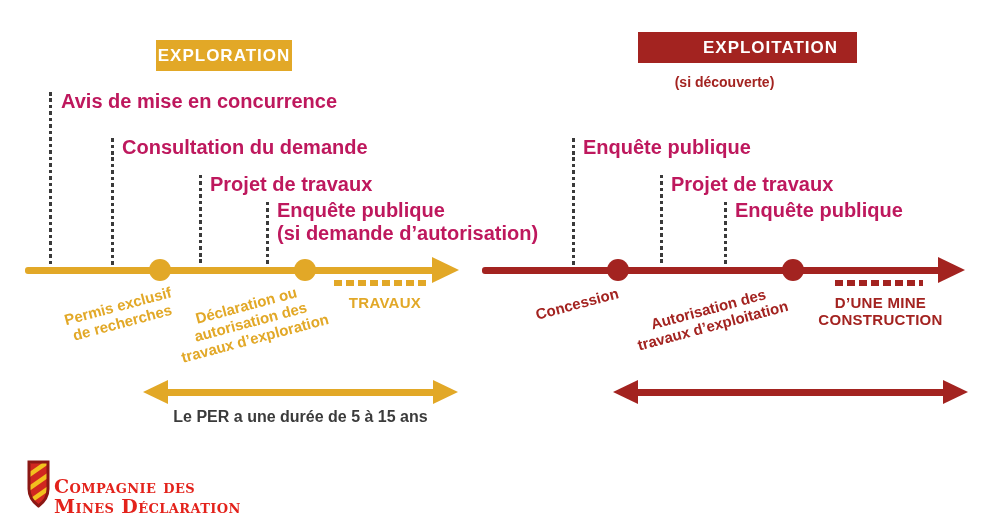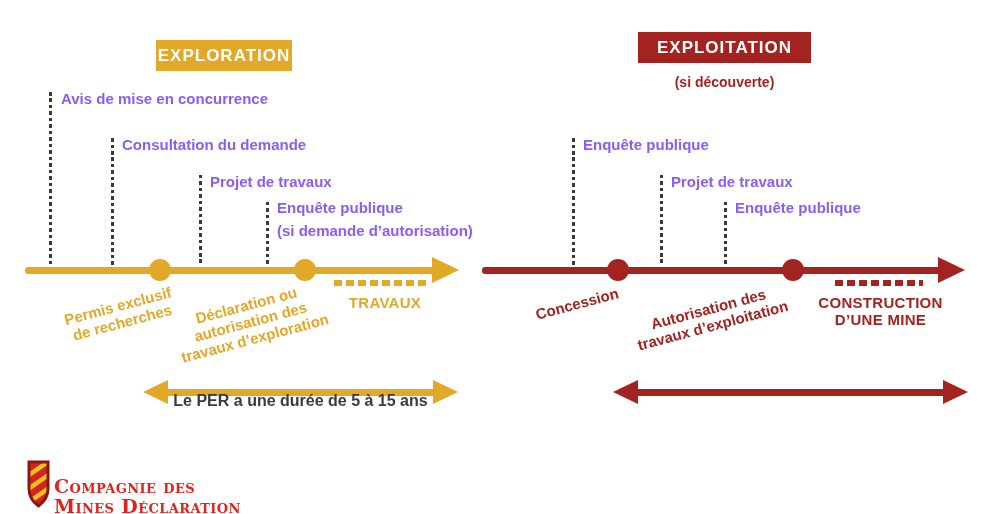--- a/index.html
+++ b/index.html
@@ -6,31 +6,31 @@
   .canvas{
     position:relative;width:1000px;height:514px;background:#ffffff;overflow:hidden;
     font-family:"Liberation Sans", sans-serif;
   }
   
   .phase-box{
     position:absolute;height:31px;display:flex;align-items:center;justify-content:center;
     color:#ffffff;font-weight:bold;font-size:17px;letter-spacing:1px;
   }
   .phase-box.gold{background:#E2A827;}
-  .phase-box.red{background:#A32320;}
+  .phase-box.red{background:#A32320;padding-left:46px;}
   .subtitle{
     position:absolute;text-align:center;font-weight:bold;font-size:14px;color:#A32320;
   }
   
   .dotline{
     position:absolute;width:3px;
     background-image:repeating-linear-gradient(to bottom,#3a3a3a 0 3.5px,transparent 3.5px 6.5px);
   }
   .mlabel{
-    position:absolute;font-weight:bold;font-size:15px;color:#8b5cf6;white-space:nowrap;
+    position:absolute;font-weight:bold;font-size:20px;color:#be185d;white-space:nowrap;
   }
   
   .tline{position:absolute;height:7px;border-radius:3px;}
   .gold-bg{background:#E2A827;}
   .red-bg{background:#A32320;}
   .ahead{
     position:absolute;width:0;height:0;
     border-top:13px solid transparent;border-bottom:13px solid transparent;
   }
   .ahead.gold{border-left:27px solid #E2A827;}
@@ -126,30 +126,30 @@
   <div class="dashseg red" style="left:835px;top:280px;width:88px"></div>
 
   <div class="rot red-text" style="left:518px;top:295px;width:118px">
     <div>Concession</div>
   </div>
   <div class="rot red-text" style="left:618px;top:300px;width:185px">
     <div>Autorisation des</div>
     <div>travaux d’exploitation</div>
   </div>
   <div class="dashlabel red-text" style="left:798px;top:294px;width:165px">
+    <div>D’UNE MINE</div>
     <div>CONSTRUCTION</div>
-    <div>D’UNE MINE</div>
   </div>
 
   <div class="dbl gold" style="left:143px;top:380px;width:315px">
     <div class="hl"></div>
     <div class="shaft gold-bg"></div>
     <div class="hr"></div>
   </div>
-  <div class="duration" style="left:143px;top:392px;width:315px">Le PER a une durée de 5 à 15 ans</div>
+  <div class="duration" style="left:143px;top:408px;width:315px">Le PER a une durée de 5 à 15 ans</div>
 
   <div class="dbl red" style="left:613px;top:380px;width:355px">
     <div class="hl"></div>
     <div class="shaft red-bg"></div>
     <div class="hr"></div>
   </div>
 
   <div class="logo">
     <svg width="23" height="48" viewBox="0 0 23 48">
       <defs>

